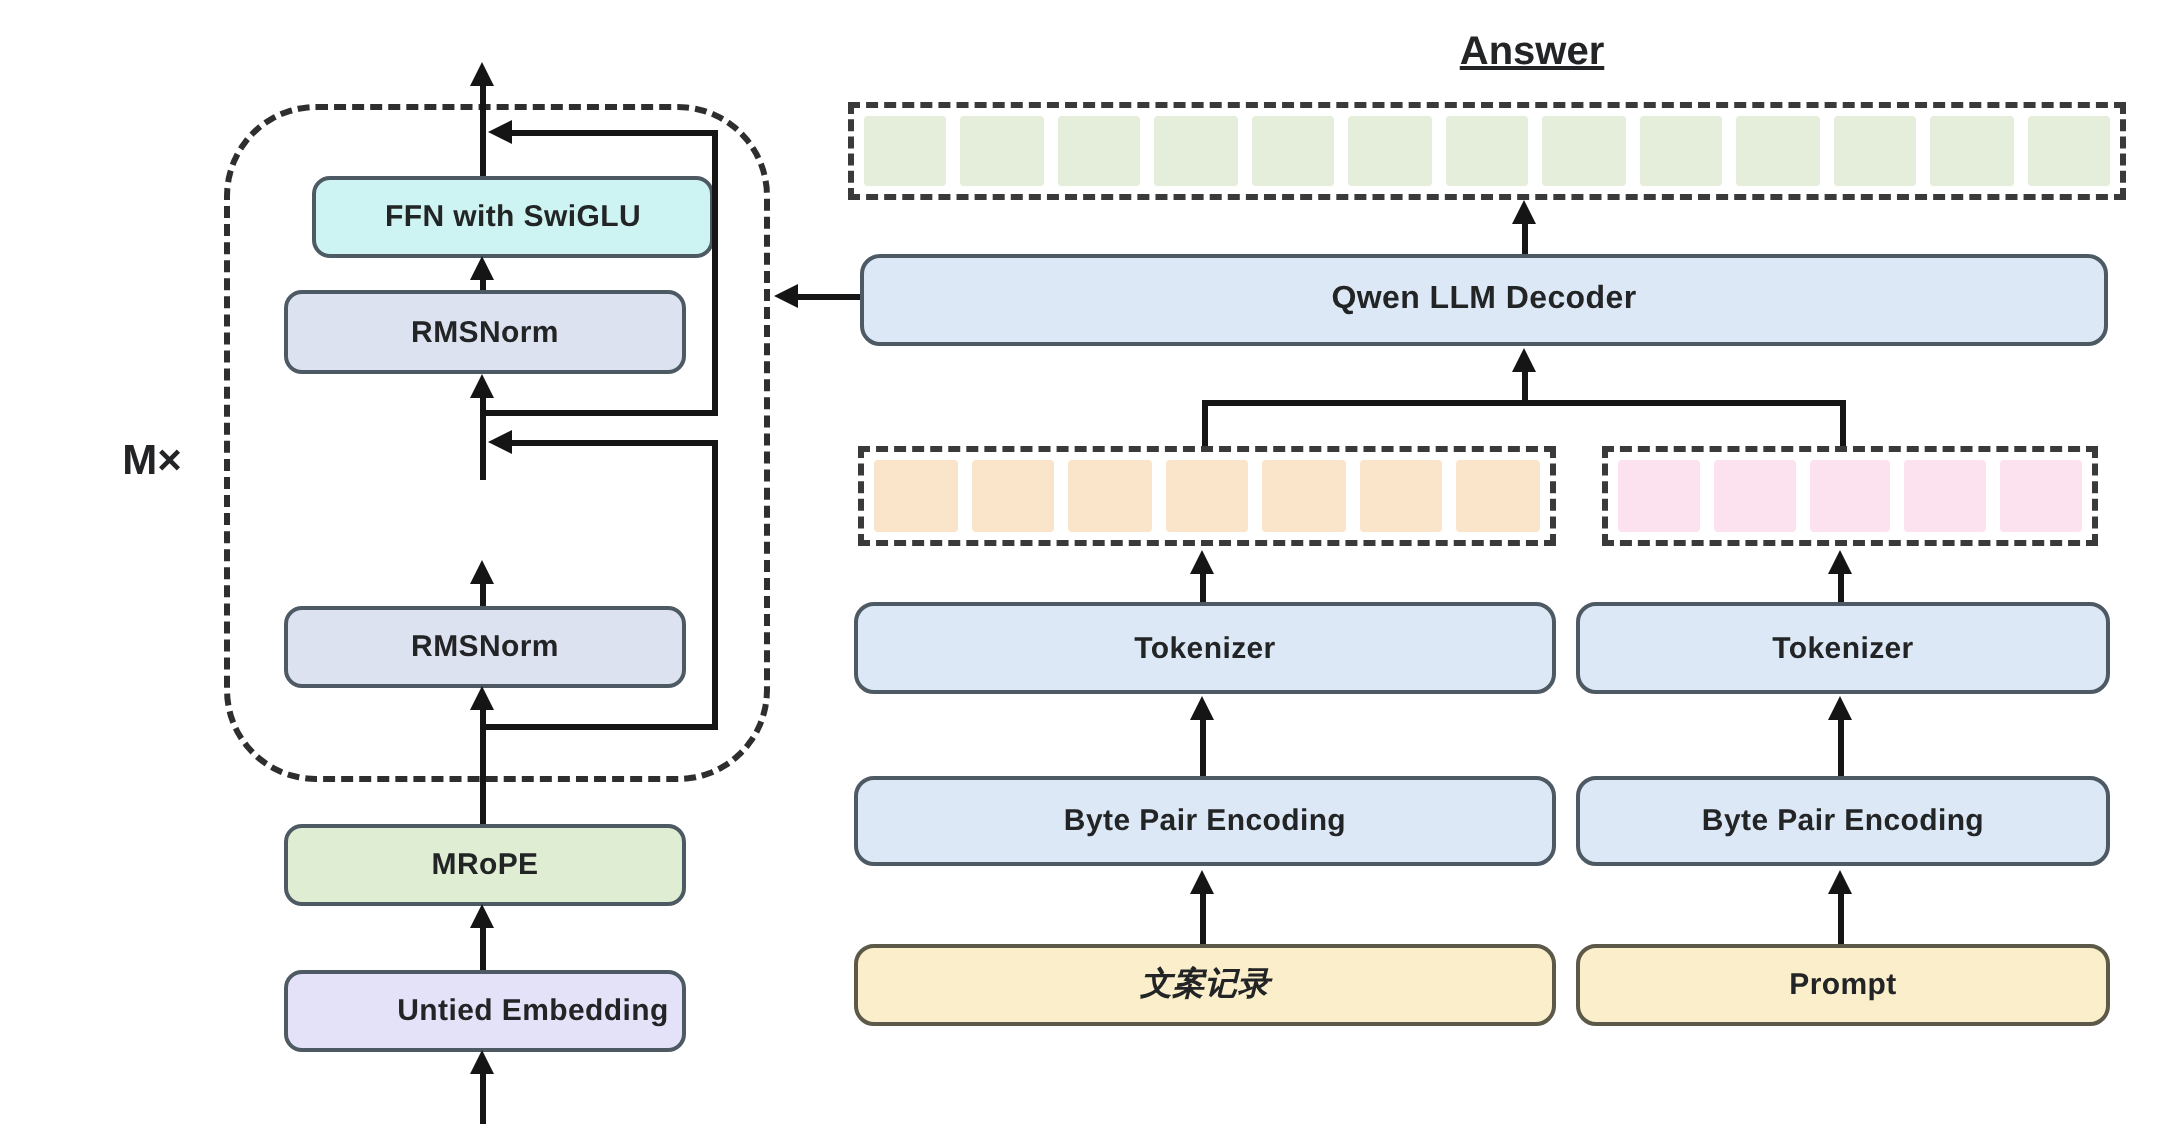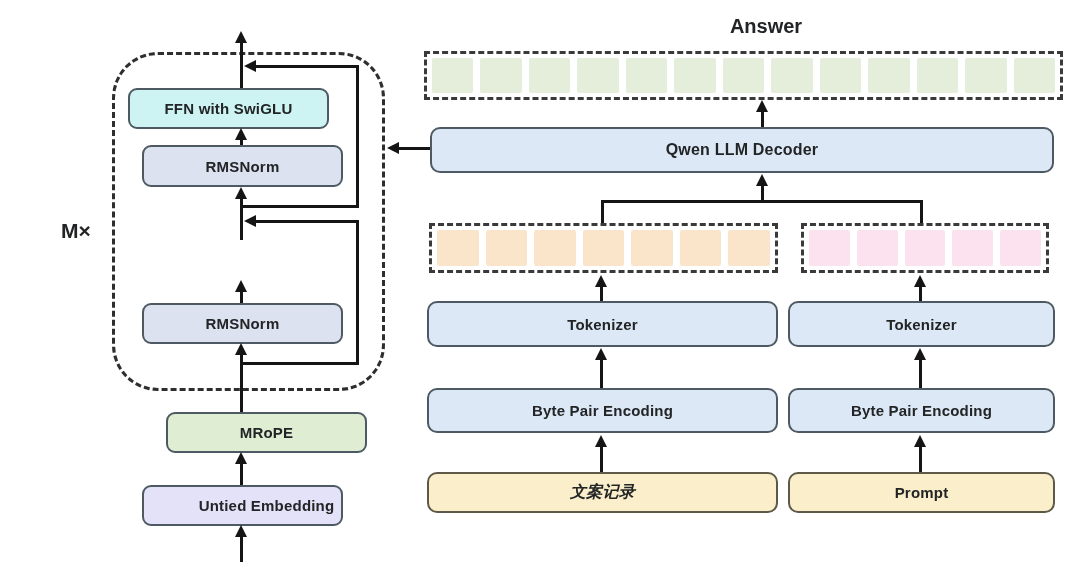--- a/index.html
+++ b/index.html
@@ -26,36 +26,36 @@
     position:absolute;box-sizing:border-box;border:3px dashed #3a3a3a;
     display:flex;gap:7px;padding:4px 5px;background:#fff;
   }
   .token{flex:1;border-radius:2px;}
   .vl{position:absolute;width:3px;background:var(--line,#151515);}
   .hl{position:absolute;height:3px;background:var(--line,#151515);}
   .tri-up{position:absolute;width:0;height:0;border-left:6.5px solid transparent;border-right:6.5px solid transparent;border-bottom:12px solid var(--line,#151515);}
   .tri-left{position:absolute;width:0;height:0;border-top:6.5px solid transparent;border-bottom:6.5px solid transparent;border-right:12px solid var(--line,#151515);}
   .lbl{position:absolute;font-weight:bold;color:var(--text,#222426);}
   #mx-label{left:48px;top:219px;width:56px;text-align:center;font-size:21px;}
-  #answer-label{left:666px;top:15px;width:200px;text-align:center;font-size:20px;}
+  #answer-label{left:666px;top:15px;width:200px;text-align:center;font-size:20px;text-decoration:underline;}
   .cjk{font-size:16px;}
 </style>
 </head>
 <body>
 
 <div id="canvas">
 
   <div id="mx-label" class="lbl">M×</div>
 
   <div class="dashed-frame" style="left:112px;top:52px;width:273px;height:339px;"></div>
 
-  <div class="bx bg-cyan" style="left:128px;top:88px;width:201px;height:41px;">FFN with SwiGLU</div>
+  <div class="bx bg-cyan" style="left:156px;top:88px;width:201px;height:41px;">FFN with SwiGLU</div>
   <div class="bx bg-lavender" style="left:142px;top:145px;width:201px;height:42px;">RMSNorm</div>
   <div class="bx bg-lavender" style="left:142px;top:303px;width:201px;height:41px;">RMSNorm</div>
-  <div class="bx bg-green" style="left:142px;top:412px;width:201px;height:41px;margin-left:24px;">MRoPE</div>
+  <div class="bx bg-green" style="left:142px;top:412px;width:201px;height:41px;">MRoPE</div>
   <div class="bx bg-purple" style="left:142px;top:485px;width:201px;height:41px;padding-left:48px;">Untied Embedding</div>
 
   <div class="tri-up" style="left:235px;top:31px;"></div>
   <div class="vl" style="left:240px;top:43px;height:45px;"></div>
 
   <div class="tri-up" style="left:235px;top:128px;"></div>
   <div class="vl" style="left:240px;top:139px;height:6px;"></div>
 
   <div class="tri-up" style="left:235px;top:187px;"></div>
   <div class="vl" style="left:240px;top:194px;height:46px;"></div>

